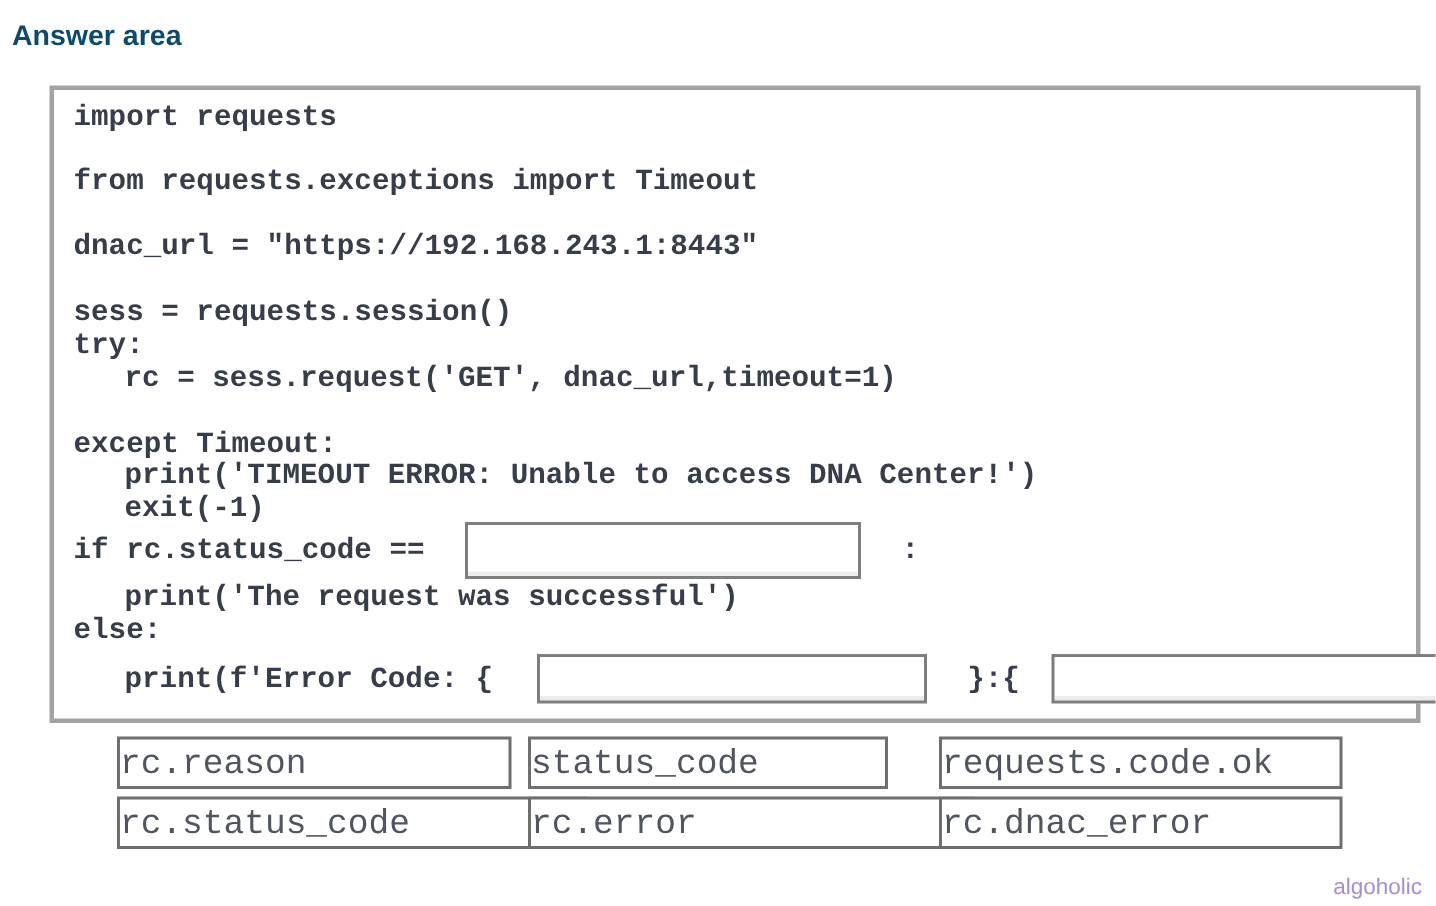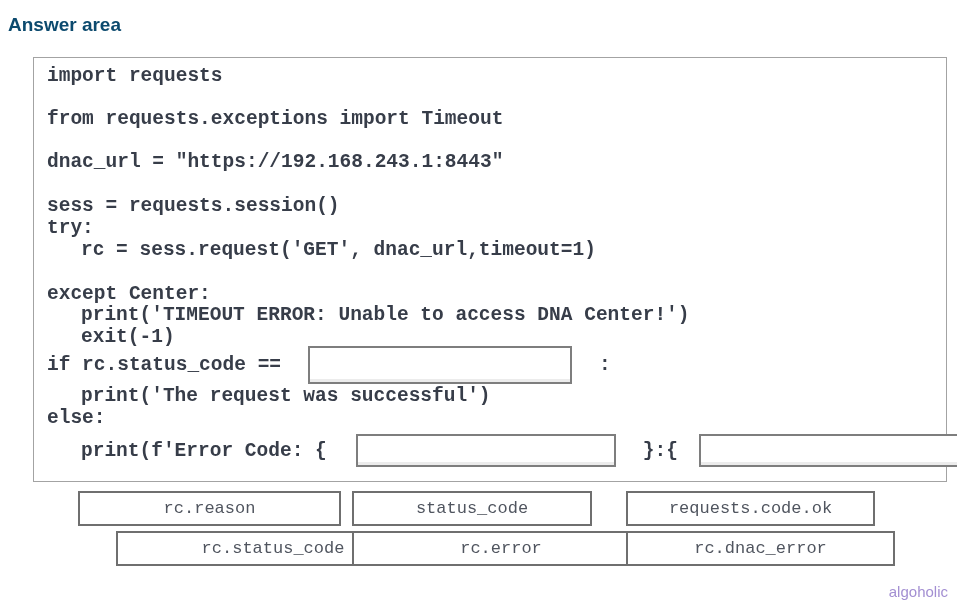--- a/index.html
+++ b/index.html
@@ -14,21 +14,21 @@
     position: absolute;
     left: 8px; top: 14px;
     font-size: 19px;
     font-weight: bold;
     color: #0c4a6e;
   }
   .code-panel {
     position: absolute;
     left: 33px; top: 57px;
     width: 914px; height: 425px;
-    border: 1px solid #a3a3a3;
+    border: 3px solid #a3a3a3;
     background: #ffffff;
   }
   .code-line {
     position: absolute;
     font-family: "Liberation Mono", "DejaVu Sans Mono", monospace;
     font-size: 19.5px;
     font-weight: bold;
     line-height: 21px;
     color: #373d49;
     white-space: pre;
@@ -56,23 +56,23 @@
   .sep-colon  { margin-left: 7px; }
   .sep-braces { margin-left: 7px; }
   .sep-end    { margin-left: 6px; }
   .option-token {
     position: absolute;
     height: 35px;
     border: 2px solid #6f6f6f;
     background: #ffffff;
     display: flex;
     align-items: center;
-    justify-content: center;
+    justify-content: flex-start;
     font-family: "Liberation Mono", "DejaVu Sans Mono", monospace;
-    font-size: 17px;
+    font-size: 23px;
     color: #50555f;
     white-space: pre;
     cursor: pointer;
   }
   .watermark {
     position: absolute;
     right: 9px; top: 583px;
     font-size: 15px;
     color: #a38fd2;
   }
@@ -82,21 +82,21 @@
 
 <div class="page-title">Answer area</div>
 
 <div class="code-panel">
   <div class="code-line" style="left:13px; top:8px;">import requests</div>
   <div class="code-line" style="left:13px; top:51px;">from requests.exceptions import Timeout</div>
   <div class="code-line" style="left:13px; top:94px;">dnac_url = "https://192.168.243.1:8443"</div>
   <div class="code-line" style="left:13px; top:138px;">sess = requests.session()</div>
   <div class="code-line" style="left:13px; top:160px;">try:</div>
   <div class="code-line" style="left:47px; top:182px;">rc = sess.request('GET', dnac_url,timeout=1)</div>
-  <div class="code-line" style="left:13px; top:226px;">except Center:</div>
+  <div class="code-line" style="left:13px; top:226px;">except Timeout:</div>
   <div class="code-line" style="left:47px; top:247px;">print('TIMEOUT ERROR: Unable to access DNA Center!')</div>
   <div class="code-line" style="left:47px; top:269px;">exit(-1)</div>
 
   <div class="code-row" style="left:13px; top:288px; height:38px;">
     <span>if rc.status_code ==</span>
     <span class="blank-box blank-1"></span>
     <span class="sep-colon">:</span>
   </div>
 
   <div class="code-line" style="left:47px; top:328px;">print('The request was successful')</div>
@@ -106,18 +106,18 @@
     <span>print(f'Error Code: {</span>
     <span class="blank-box blank-2"></span>
     <span class="sep-braces">}:{</span>
     <span class="blank-box blank-3"></span>
     <span class="sep-end">}')</span>
   </div>
 </div>
 
 <div class="option-token" style="left:78px;  top:491px; width:263px;"><span>rc.reason</span></div>
 <div class="option-token" style="left:352px; top:491px; width:240px;"><span>status_code</span></div>
-<div class="option-token" style="left:626px; top:491px; width:249px;"><span>requests.code.ok</span></div>
-<div class="option-token" style="left:78px;  top:531px; width:314px;margin-left:38px;"><span>rc.status_code</span></div>
+<div class="option-token" style="left:626px; top:491px; width:269px;"><span>requests.code.ok</span></div>
+<div class="option-token" style="left:78px;  top:531px; width:314px;"><span>rc.status_code</span></div>
 <div class="option-token" style="left:352px; top:531px; width:298px;"><span>rc.error</span></div>
 <div class="option-token" style="left:626px; top:531px; width:269px;"><span>rc.dnac_error</span></div>
 
 <div class="watermark">algoholic</div>
 
 </body></html>

